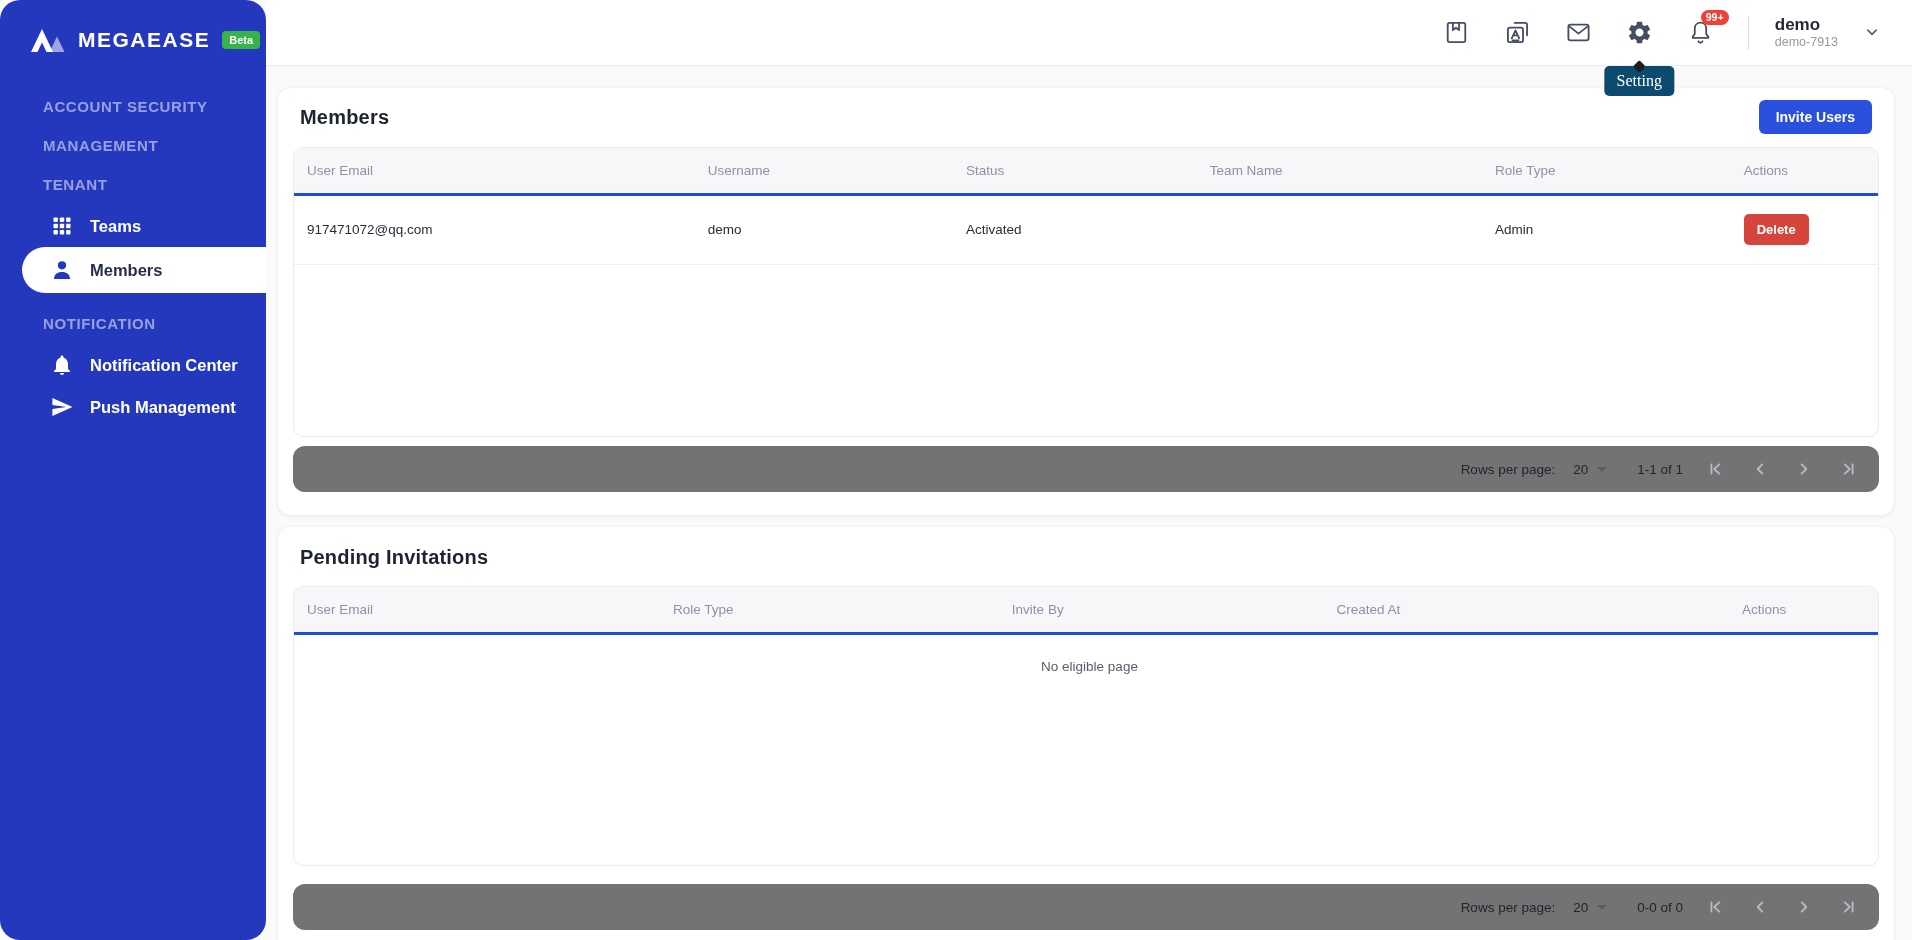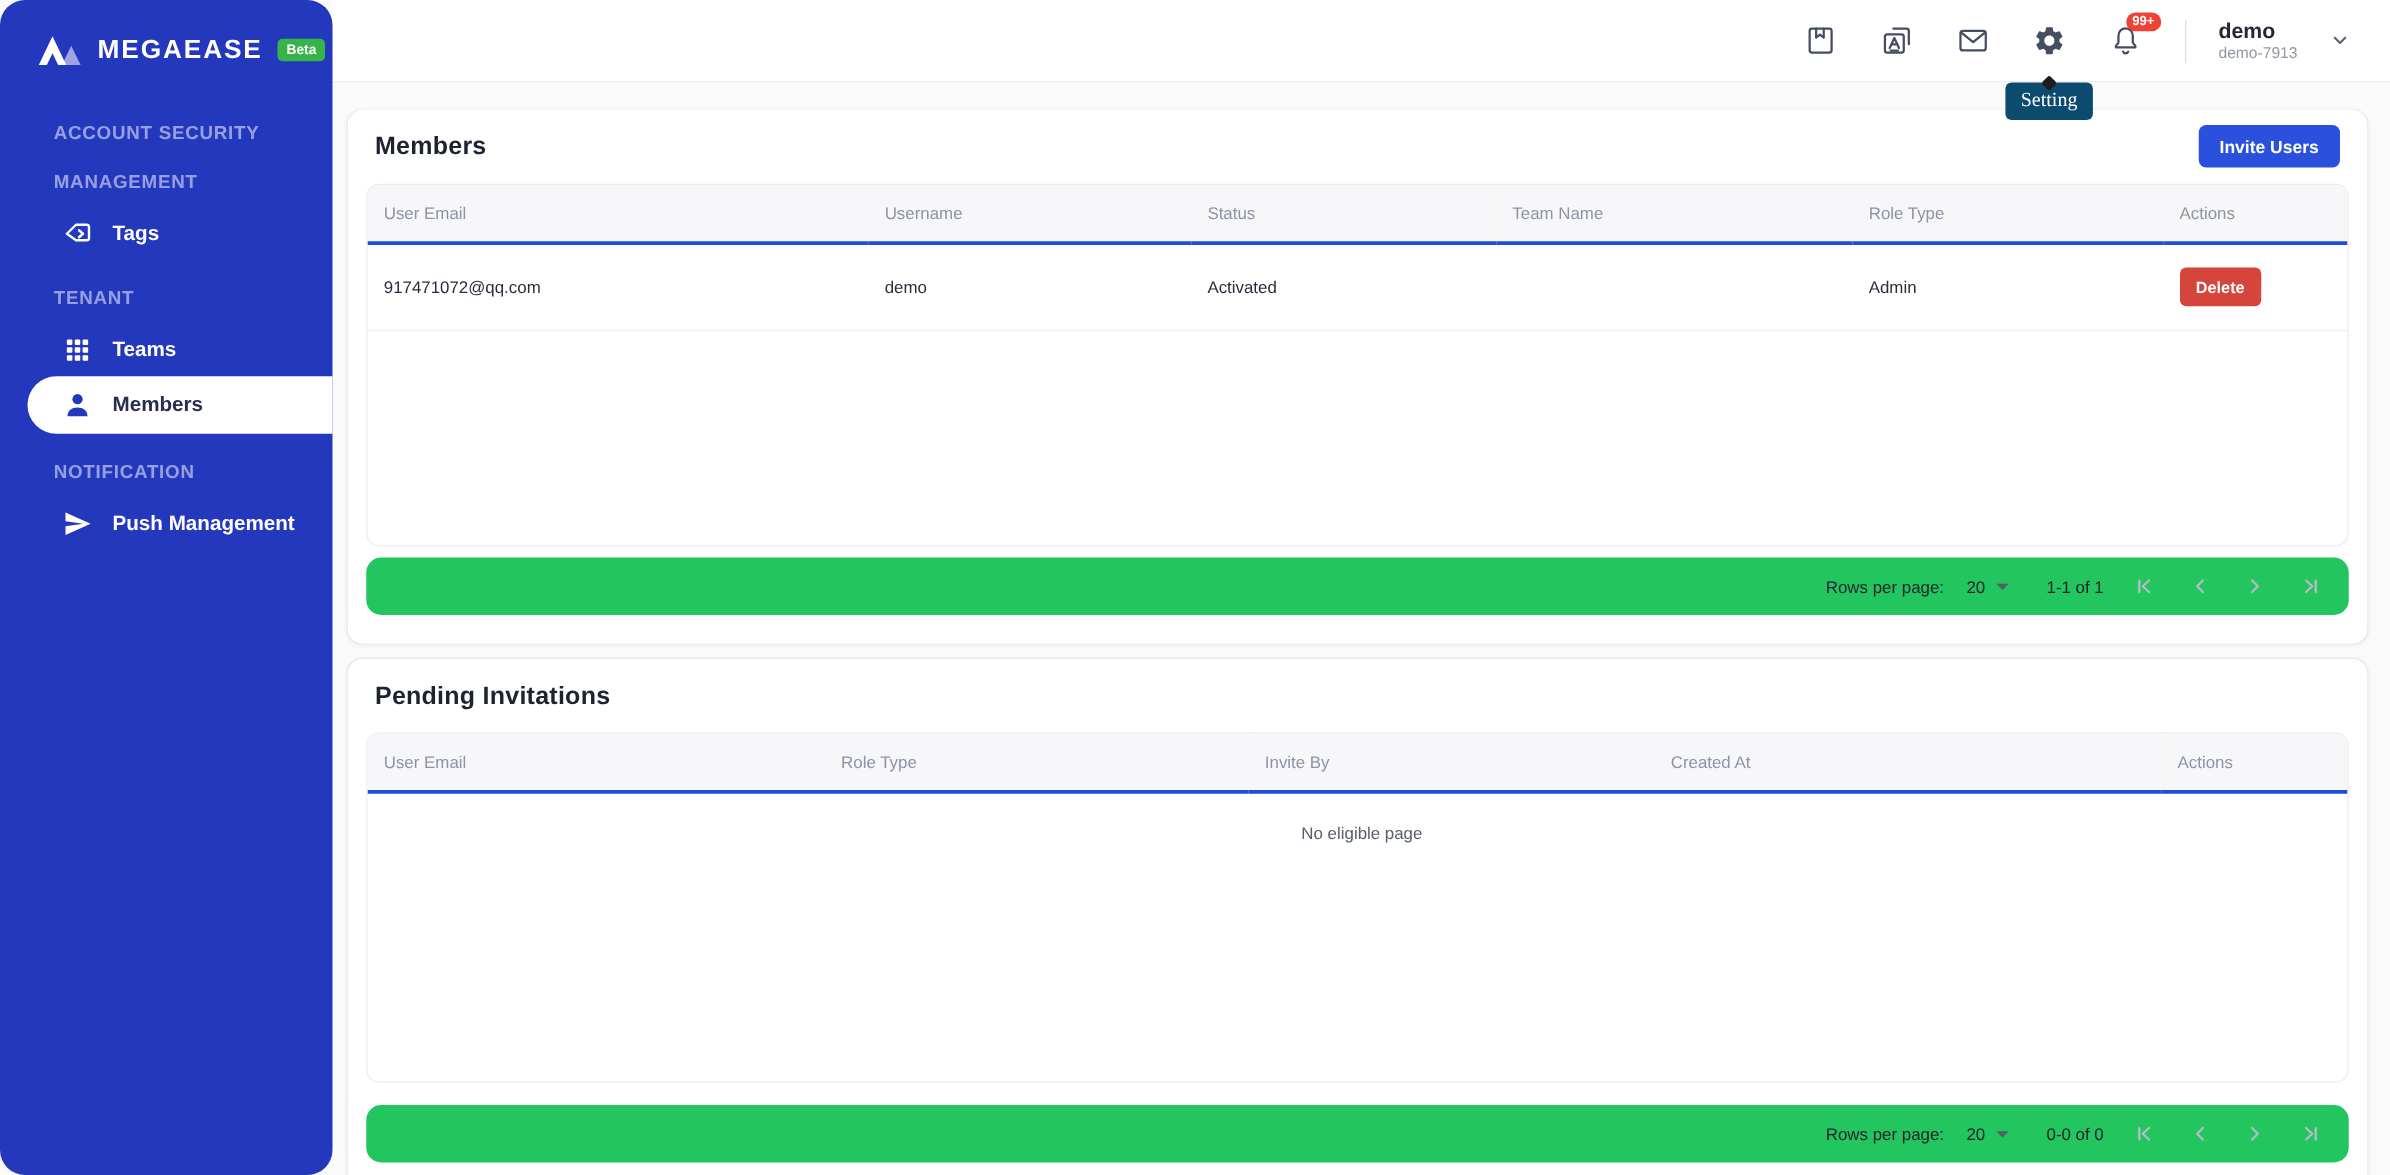--- a/index.html
+++ b/index.html
@@ -97,21 +97,21 @@
   td { font-size:13.5px; color:#272d3a; padding:0 6px 0 13px; }
   tr.data-row td { height:70px; border-bottom:1px solid #efeff2; }
   .filler td { height:172px; }
   .empty-cell { text-align:center; vertical-align:top; padding-top:24px; color:#565d6b; height:232px; }
   .btn-danger {
     background:#d5453c; color:#fff; border:none; border-radius:5px;
     font-family:inherit; font-size:13px; font-weight:600;
     padding:8px 13px; cursor:pointer;
   }
   .pgstrip {
-    margin:9px 15px 0 15px; height:46px; background:#22c55e; border-radius:12px;
+    margin:9px 15px 0 15px; height:46px; background:#737373; border-radius:12px;
     display:flex; align-items:center; justify-content:flex-end; padding-right:20px;
     font-size:13.5px; color:#20252f;
   }
   .rpp-label { margin-right:18px; }
   .rpp-select { display:flex; align-items:center; gap:9px; cursor:pointer; margin-right:30px; }
   .caret-down {
     width:0; height:0; border-left:5px solid transparent; border-right:5px solid transparent;
     border-top:5.5px solid #555b68;
   }
   .pg-range { margin-right:22px; }
@@ -135,31 +135,20 @@
       <path d="M3 28 L14 5 L25 28 H18.5 L14 18.5 L9.5 28 Z" fill="#ffffff"></path>
       <path d="M21.5 28 L29 12.5 L36.5 28 Z" fill="rgba(255,255,255,0.55)"></path>
     </svg>
     <span class="logo-text">MEGAEASE</span>
     <span class="beta-badge">Beta</span>
   </div>
 
   <div class="nav-section-label">ACCOUNT SECURITY</div>
 
   <div class="nav-section-label">MANAGEMENT</div>
-  <div class="nav-item">
-    <span class="nicon">
-      <svg viewBox="0 0 24 24">
-        <g class="stroke-ic">
-          <path d="M3.5 12 L10.8 4.8 H19.3 a1.9 1.9 0 0 1 1.9 1.9 V15.3 a1.9 1.9 0 0 1 -1.9 1.9 H10.8 Z"></path>
-          <path d="M13.2 9.2 l3.2 2.8 -3.2 2.8"></path>
-        </g>
-      </svg>
-    </span>
-    <span>Tags</span>
-  </div>
 
   <div class="nav-section-label">TENANT</div>
   <div class="nav-item">
     <span class="nicon">
       <svg viewBox="0 0 24 24">
         <g class="fill-ic">
           <rect x="3.5" y="3.5" width="4.4" height="4.4" rx=".8"></rect>
             <rect x="9.8" y="3.5" width="4.4" height="4.4" rx=".8"></rect>
             <rect x="16.1" y="3.5" width="4.4" height="4.4" rx=".8"></rect>
           <rect x="3.5" y="9.8" width="4.4" height="4.4" rx=".8"></rect>
@@ -179,20 +168,28 @@
         <g class="fill-ic">
           <circle cx="12" cy="7.3" r="4.1"></circle>
           <path d="M4 21 c0-4.6 3.4-7.1 8-7.1 s8 2.5 8 7.1 Z"></path>
         </g>
       </svg>
     </span>
     <span>Members</span>
   </div>
 
   <div class="nav-section-label">NOTIFICATION</div>
+  <div class="nav-item">
+    <span class="nicon">
+      <svg viewBox="0 0 24 24">
+        <path class="fill-ic" d="M12 22c1.1 0 2-.9 2-2h-4c0 1.1.9 2 2 2zM18 16v-5c0-3.07-1.63-5.64-4.5-6.32V4c0-.83-.67-1.5-1.5-1.5S10.5 3.17 10.5 4v.68C7.64 5.36 6 7.92 6 11v5l-2 2v1h16v-1l-2-2z"></path>
+      </svg>
+    </span>
+    <span>Notification Center</span>
+  </div>
   <div class="nav-item">
     <span class="nicon">
       <svg viewBox="0 0 24 24">
         <path class="fill-ic" d="M2.4 21 L22.5 12 L2.4 3 L2.4 10 L16.5 12 L2.4 14 Z"></path>
       </svg>
     </span>
     <span>Push Management</span>
   </div>
 </aside>
 

